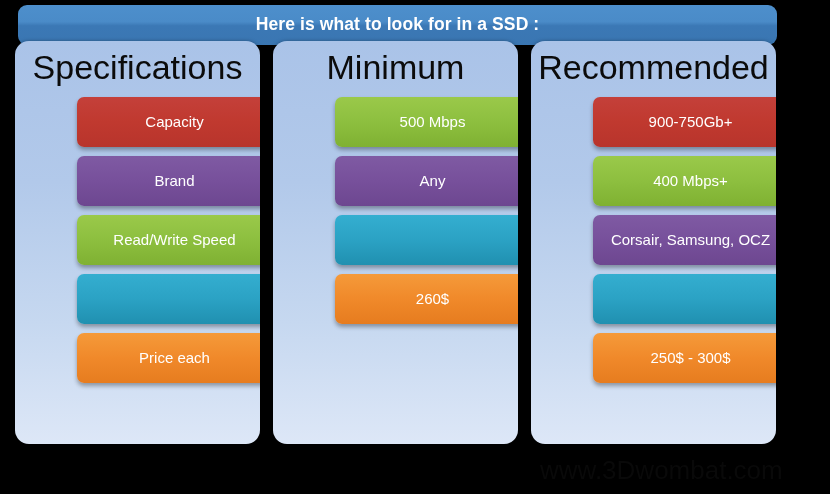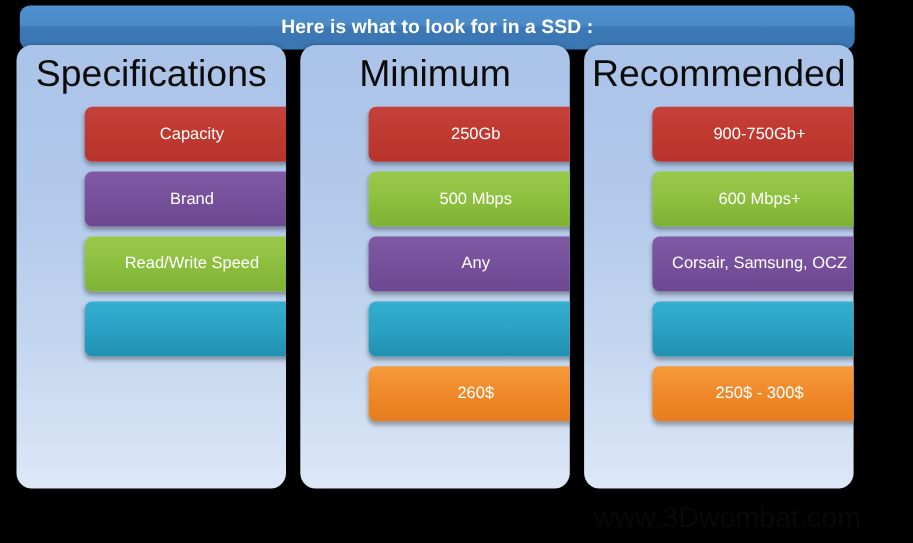--- a/index.html
+++ b/index.html
@@ -163,29 +163,29 @@
         </div>
         <div class="bar row-2">
           <span class="bar-label">Brand</span>
         </div>
         <div class="bar row-1">
           <span class="bar-label">Read/Write Speed</span>
         </div>
         <div class="bar row-3 empty">
           
         </div>
+        <div class="bar row-4">
+          <span class="bar-label">Price each</span>
+        </div>
       </div>
     </div>
 
     <div class="column-panel col-1">
       <div class="column-heading">Minimum</div>
       <div class="bars">
-        <div class="bar row-0">
-          <span class="bar-label">250Gb</span>
-        </div>
         <div class="bar row-1">
           <span class="bar-label">500 Mbps</span>
         </div>
         <div class="bar row-2">
           <span class="bar-label">Any</span>
         </div>
         <div class="bar row-3 empty">
           
         </div>
         <div class="bar row-4">
@@ -194,21 +194,21 @@
       </div>
     </div>
 
     <div class="column-panel col-2">
       <div class="column-heading">Recommended</div>
       <div class="bars">
         <div class="bar row-0">
           <span class="bar-label">900-750Gb+</span>
         </div>
         <div class="bar row-1">
-          <span class="bar-label">600 Mbps+</span>
+          <span class="bar-label">400 Mbps+</span>
         </div>
         <div class="bar row-2">
           <span class="bar-label">Corsair, Samsung, OCZ</span>
         </div>
         <div class="bar row-3 empty">
           
         </div>
         <div class="bar row-4">
           <span class="bar-label">250$ - 300$</span>
         </div>

